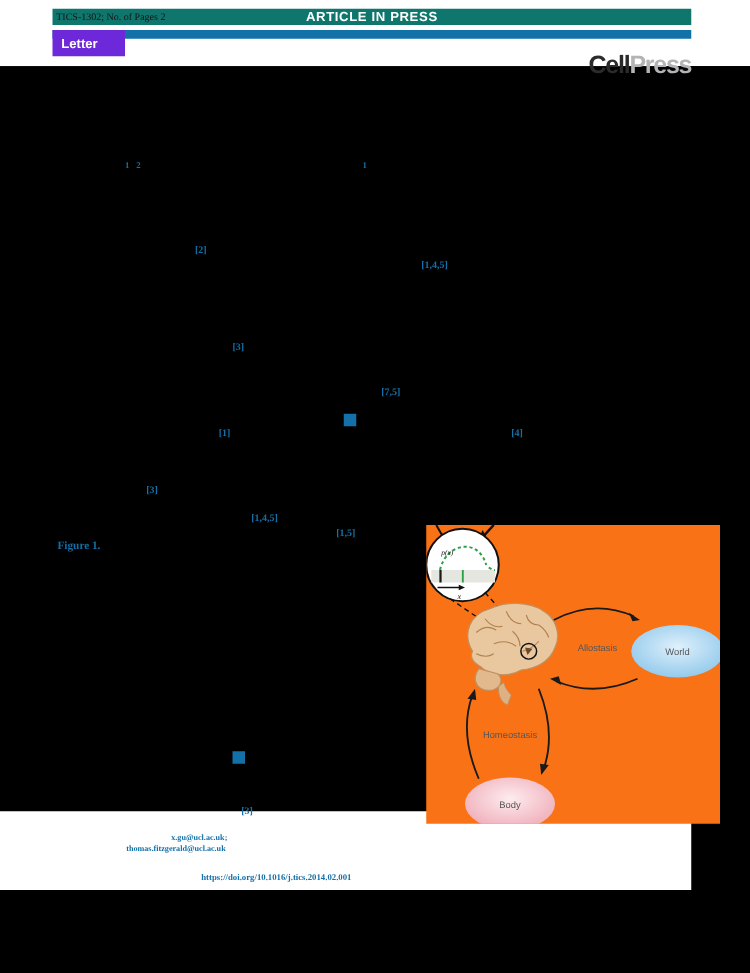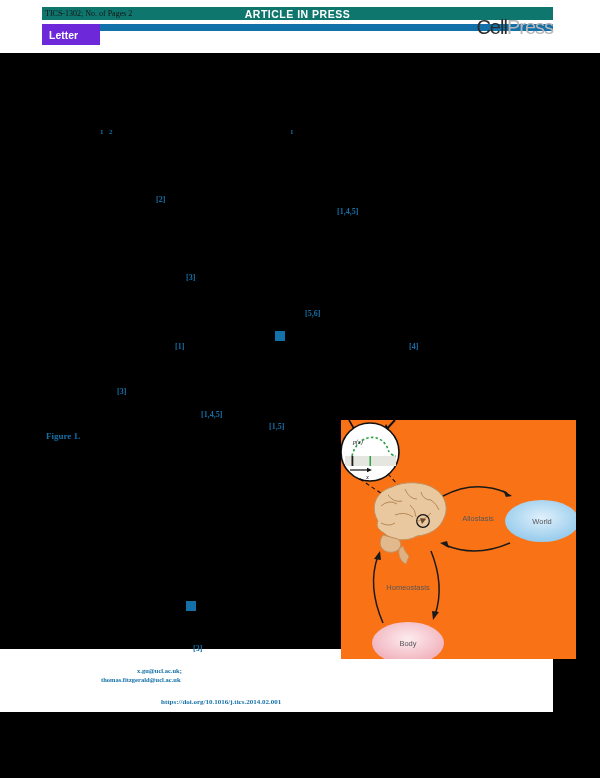--- a/index.html
+++ b/index.html
@@ -16,22 +16,22 @@
   #gray-bar{position:absolute;left:42px;top:7px;width:511px;height:13px;background:#0f766e;
             display:flex;align-items:center;}
   #ms-id{font-size:8px;color:#141414;padding-left:3px;white-space:nowrap;}
   #press-banner{position:absolute;left:0;right:0;text-align:center;
       font-family:"Liberation Sans", sans-serif;font-weight:bold;font-size:10.5px;
       color:#ffffff;letter-spacing:.5px;}
   #blue-bar{position:absolute;left:42px;top:24px;width:511px;height:7px;background:#1371a9;}
   #letter-box{position:absolute;left:42px;top:24px;width:58px;height:21px;background:#6d28d9;
       color:#fff;font-family:"Liberation Sans", sans-serif;font-weight:bold;font-size:10.5px;
       display:flex;align-items:center;padding-left:7px;box-sizing:border-box;}
-  #logo{position:absolute;right:47px;top:16px;font-family:"Liberation Sans", sans-serif;
-      font-weight:400;font-size:20px;letter-spacing:-1px;white-space:nowrap;}
+  #logo{position:absolute;right:47px;top:41px;font-family:"Liberation Sans", sans-serif;
+      font-weight:700;font-size:20px;letter-spacing:-1px;white-space:nowrap;}
   #logo .cell{color:#2b2b2c;} #logo .press{color:#b4b4b7;}
   
   .cite{position:absolute;color:#1470a8;font-weight:bold;font-size:8px;line-height:8px;
         white-space:nowrap;z-index:30;}
   .cite-sq{position:absolute;width:10px;height:10px;background:#1470a8;z-index:30;}
   #figure-ref{position:absolute;left:46px;top:431px;color:#1470a8;font-weight:bold;
         font-size:9px;z-index:30;}
   .blue-link{position:absolute;color:#1470a8;font-weight:bold;white-space:nowrap;z-index:40;}
   #email-1{left:137px;top:667px;font-size:6.5px;}
   #email-2{left:101px;top:676px;font-size:6.5px;}
@@ -62,21 +62,21 @@
   </div>
   <div id="logo"><span class="cell">Cell</span><span class="press">Press</span></div>
 
   <div id="cite-layer">
       <span class="cite" style="font-size: 7px; left: 100px; top: 128px;">1</span>
       <span class="cite" style="font-size: 7px; left: 109px; top: 128px;">2</span>
       <span class="cite" style="font-size: 7px; left: 290px; top: 128px;">1</span>
       <span class="cite" style="left: 156px; top: 196px;">[2]</span>
       <span class="cite" style="left: 337px; top: 208px;">[1,4,5]</span>
       <span class="cite" style="left: 186px; top: 274px;">[3]</span>
-      <span class="cite" style="left: 305px; top: 310px;">[5,6]</span>
+      <span class="cite" style="left: 305px; top: 310px;">[7,5]</span>
       <span class="cite-sq" style="left: 275px; top: 331px;"></span>
       <span class="cite" style="left: 175px; top: 343px;">[1]</span>
       <span class="cite" style="left: 409px; top: 343px;">[4]</span>
       <span class="cite" style="left: 117px; top: 388px;">[3]</span>
       <span class="cite" style="left: 201px; top: 411px;">[1,4,5]</span>
       <span class="cite" style="left: 269px; top: 423px;">[1,5]</span>
       <span class="cite-sq" style="left: 186px; top: 601px;"></span>
       <span class="cite" style="left: 193px; top: 645px;">[3]</span>
     </div>
 

